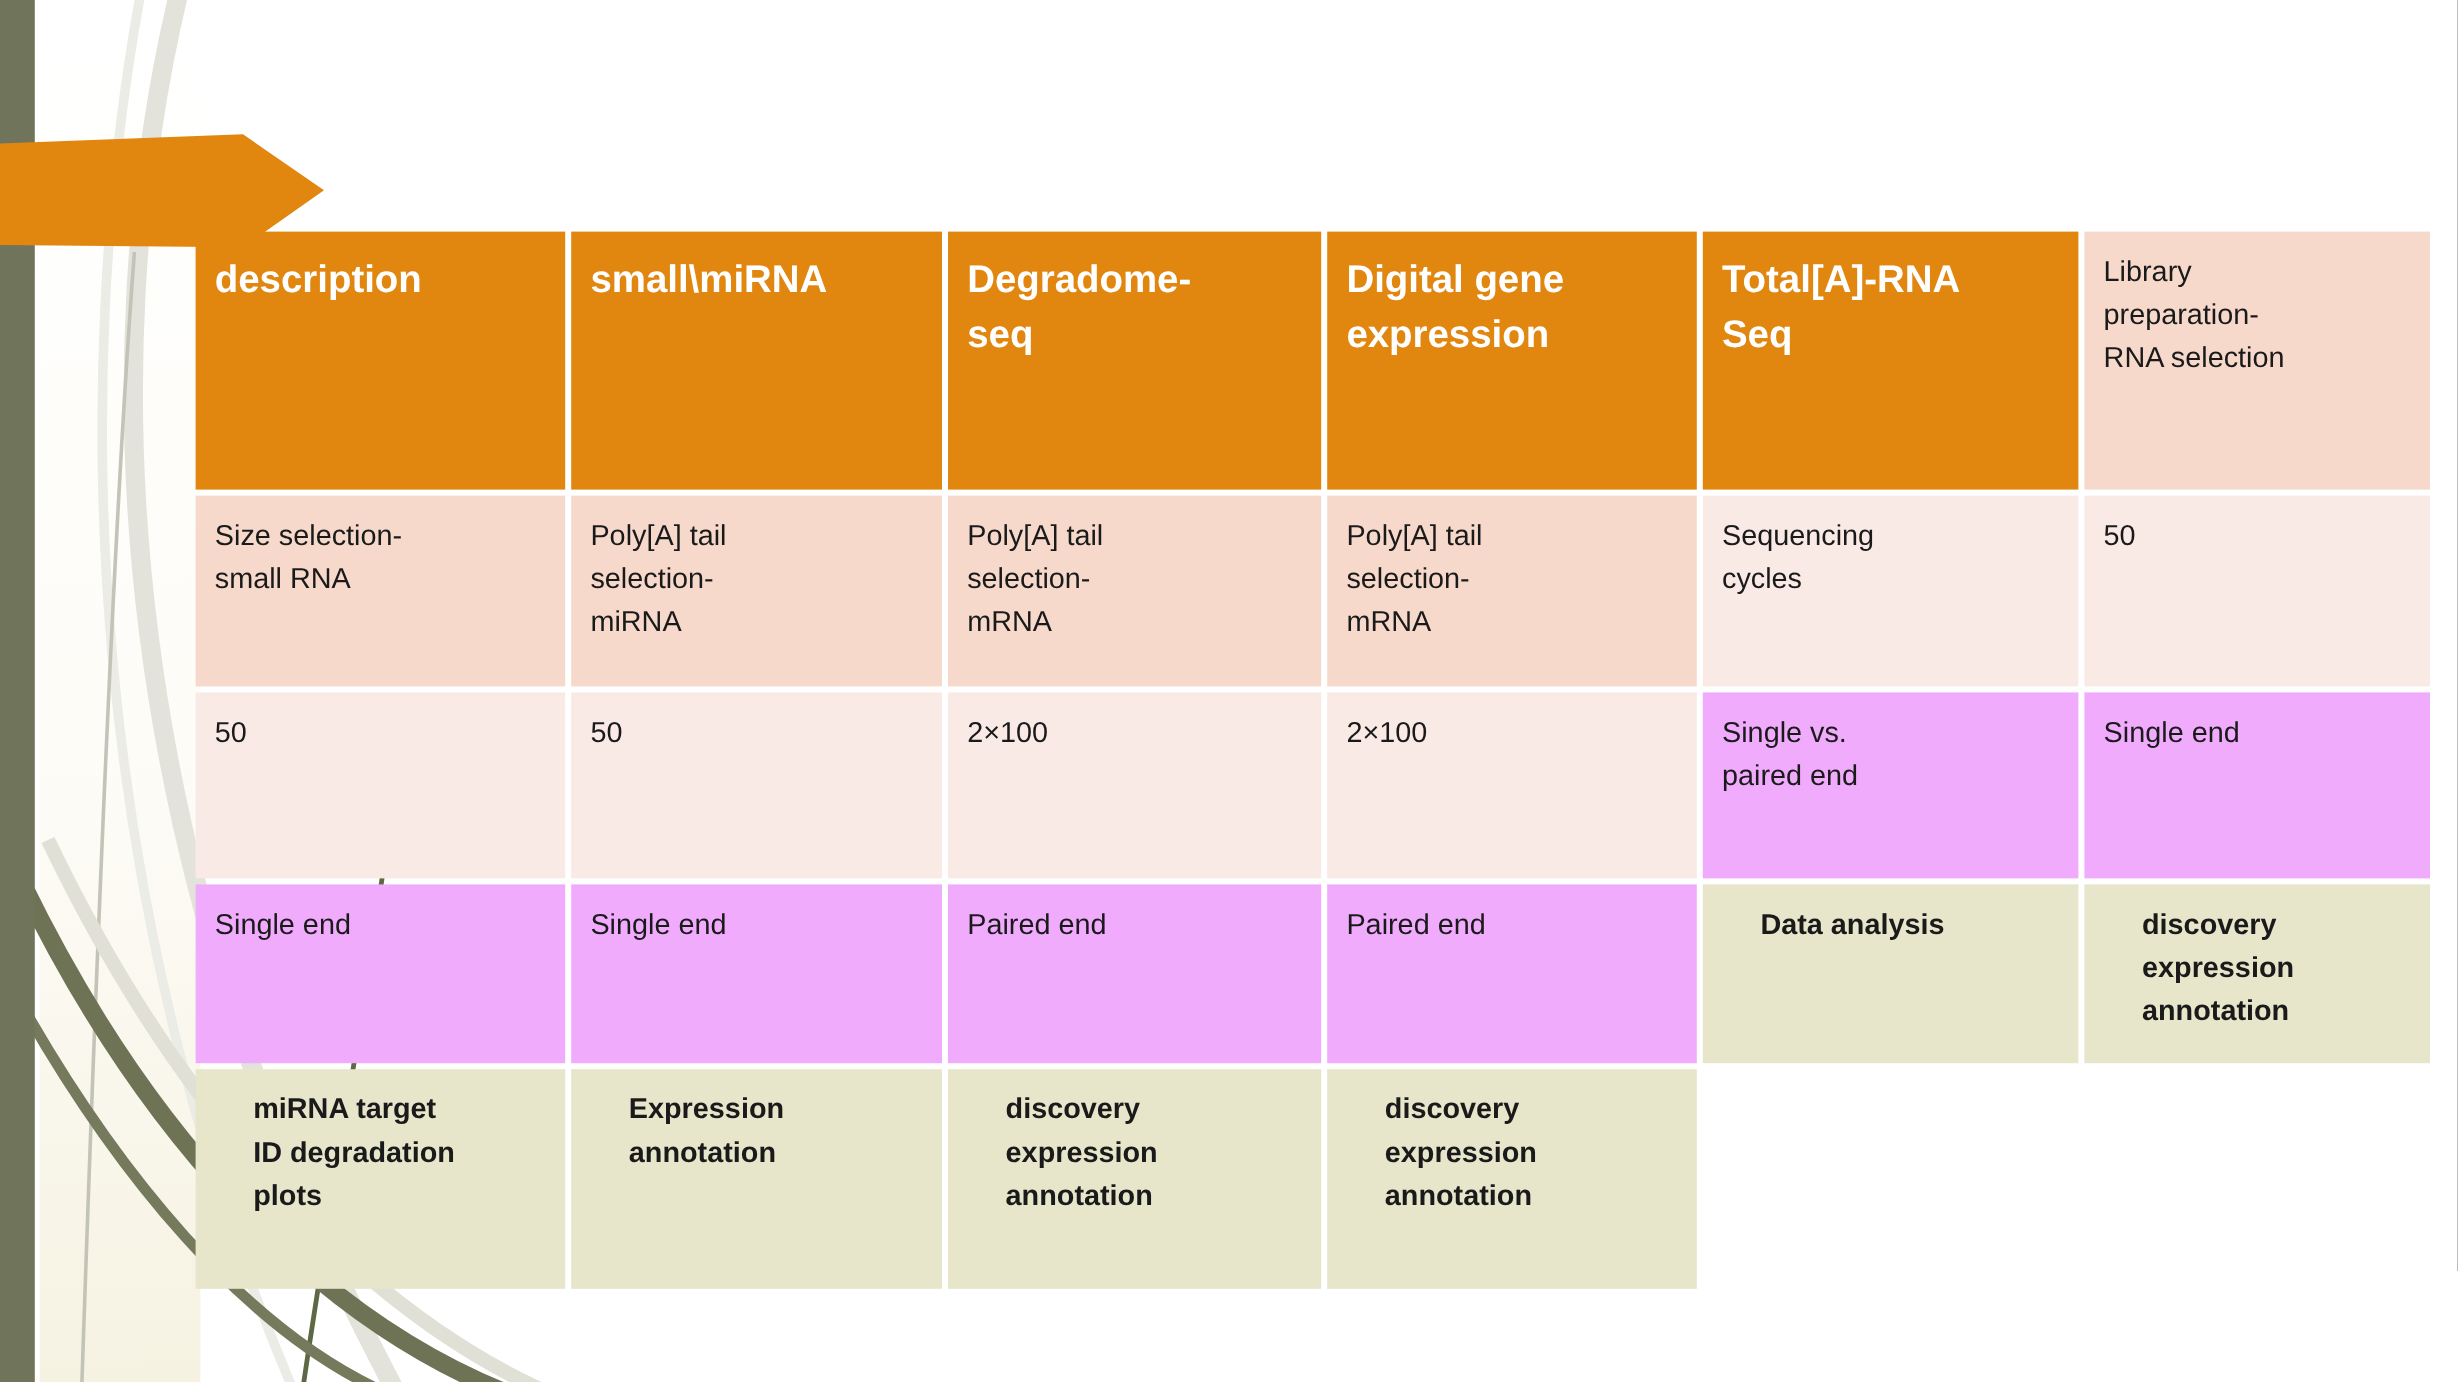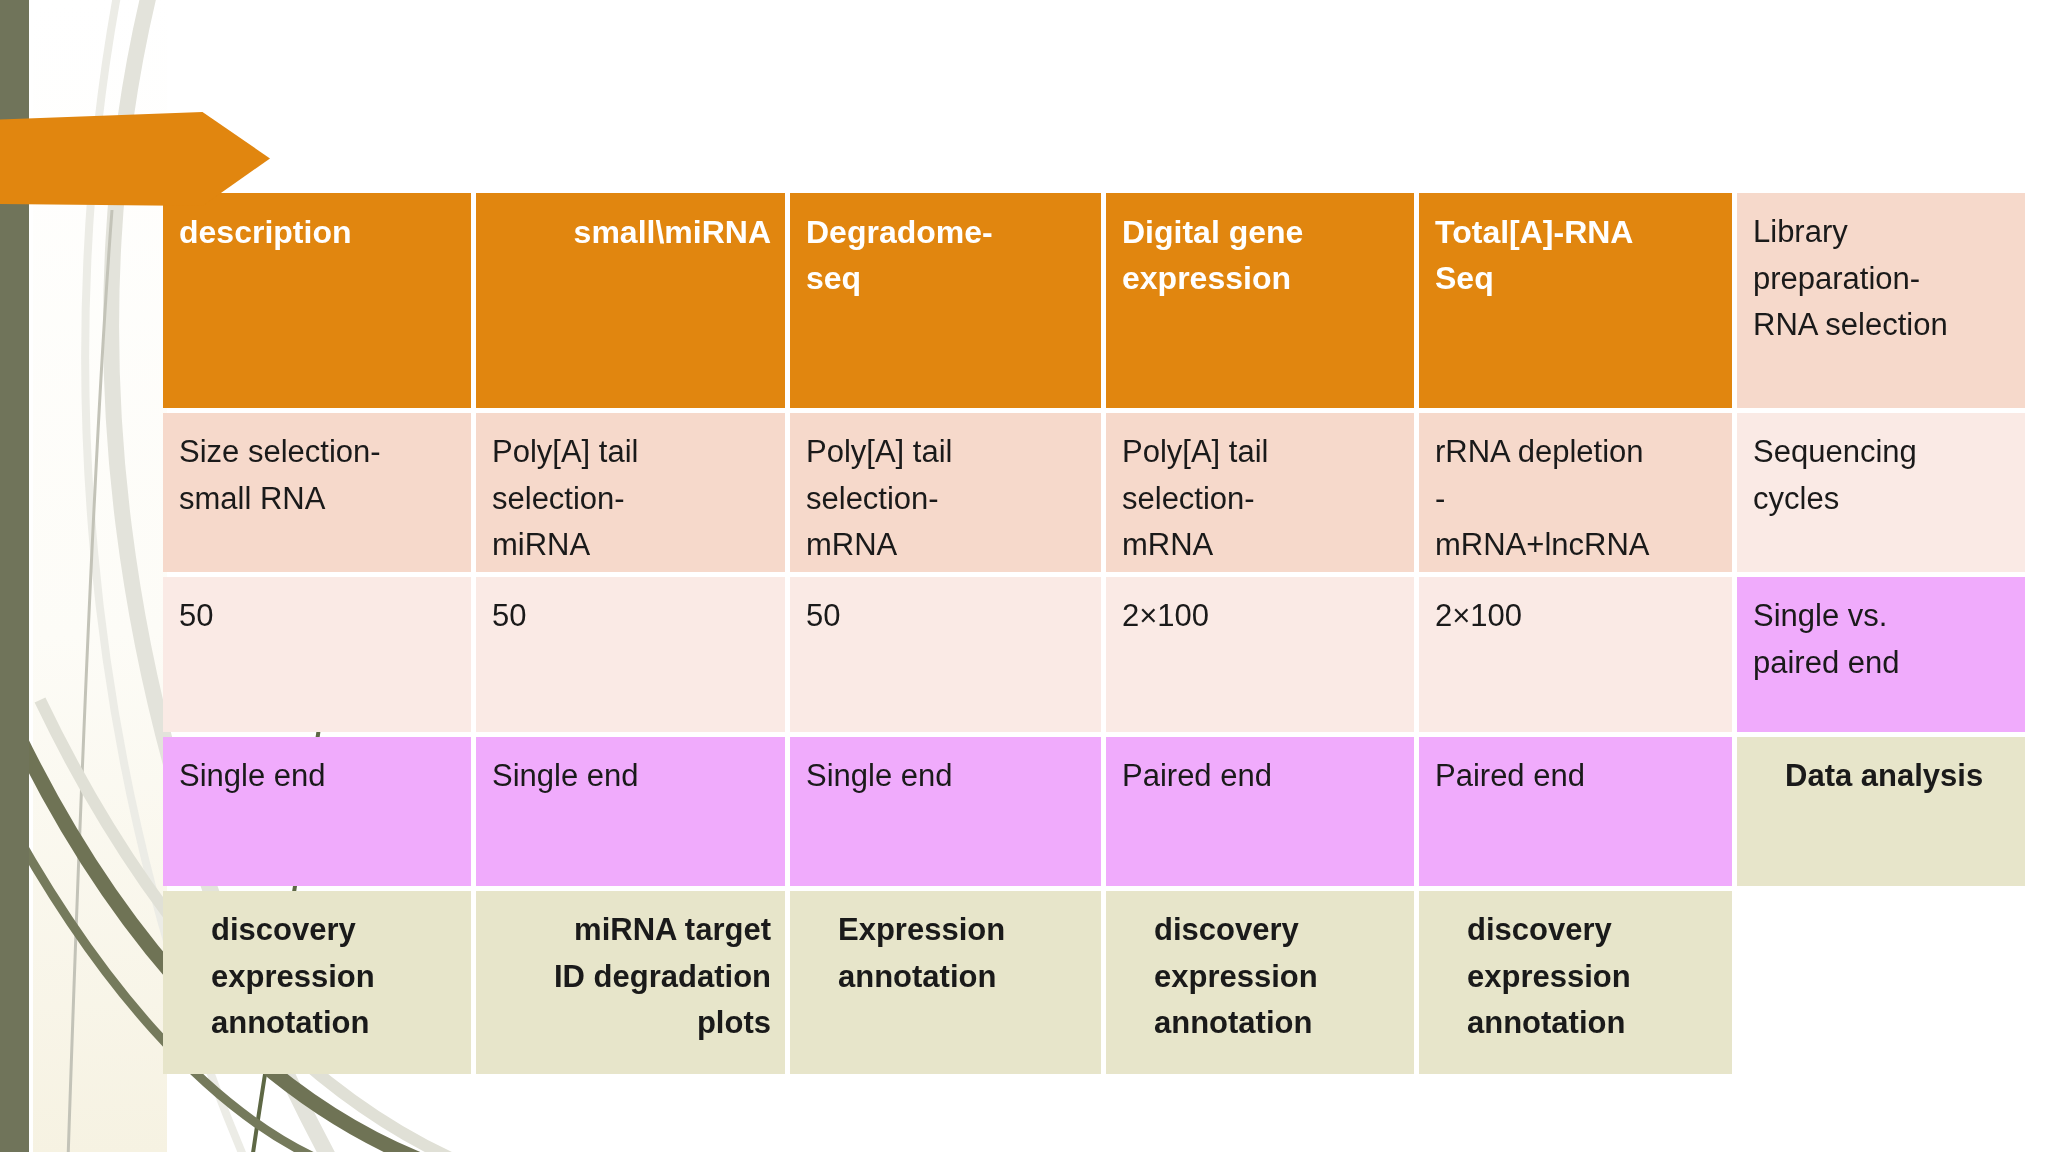--- a/index.html
+++ b/index.html
@@ -18,29 +18,29 @@
     clip-path:polygon(0 9%,75% 1%,100% 50%,75% 100%,0 98%);
   }
   .cmp-table{
     position:absolute;left:163px;top:193px;width:1862px;height:881px;z-index:2;
     display:grid;
     grid-template-columns:308px 309px 311px 308px 313px 288px;
     grid-template-rows:215px 159px 155px 149px 183px;
     gap:5px;background:transparent;
   }
   .cell{
-    padding:16px 14px 0 16px;font-size:31px;line-height:1.5;color:#1A1A1A;
+    padding:16px 14px 0 16px;font-size:24px;line-height:1.5;color:#1A1A1A;
     white-space:pre-line;overflow:hidden;
   }
   .hdr{background:#E1860F;color:#FFFFFF;font-weight:bold;font-size:32px;line-height:1.45;}
   .row-a{background:#F6D9CB;}
   .row-b{background:#FAEAE5;}
   .row-c{background:#f0abfc;}
   .row-d{background:#E7E5CA;font-weight:bold;padding-left:48px;}
-  .right{text-align:right;}
+  .right{text-align:left;}
 </style>
 </head>
 <body>
 
 <div class="slide">
 
   <div class="left-panel"></div>
 
   <svg class="deco" width="470" height="1152" viewBox="0 0 470 1152">
     <path d="M 150 -10 C 75 300, 95 720, 330 1160" fill="none" stroke="#E3E3DB" stroke-width="16"></path>
@@ -74,23 +74,20 @@
 small RNA</div>
     <div class="cell row-a">Poly[A] tail
 selection-
 miRNA</div>
     <div class="cell row-a">Poly[A] tail
 selection-
 mRNA</div>
     <div class="cell row-a">Poly[A] tail
 selection-
 mRNA</div>
-    <div class="cell row-a">rRNA depletion
--
-mRNA+lncRNA</div>
 
     <div class="cell row-b">Sequencing
 cycles</div>
     <div class="cell row-b">50</div>
     <div class="cell row-b">50</div>
     <div class="cell row-b">50</div>
     <div class="cell row-b">2×100</div>
     <div class="cell row-b">2×100</div>
 
     <div class="cell row-c">Single vs.

